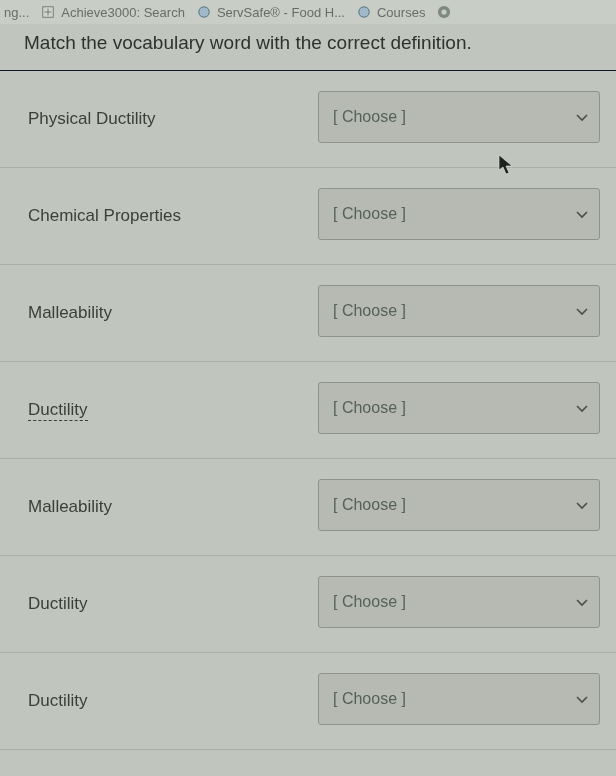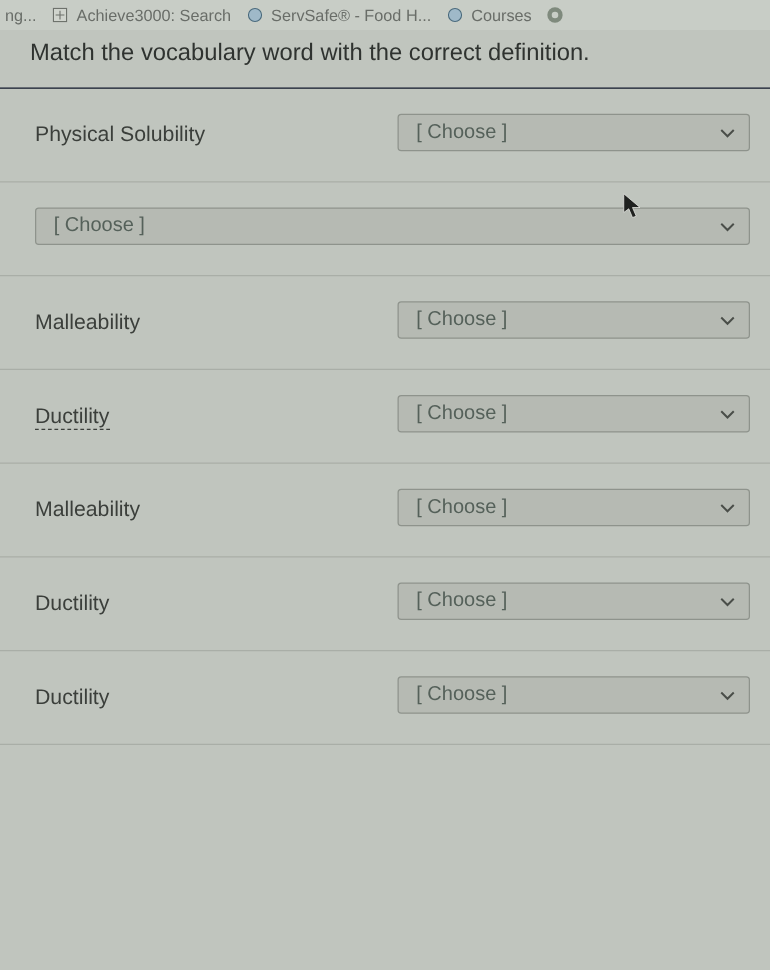--- a/index.html
+++ b/index.html
@@ -59,21 +59,21 @@
     border-bottom: 1px dashed #3b3f3b;
     padding-bottom: 1px;
   }
   .select-wrap {
     flex: 1;
     display: flex;
     justify-content: flex-start;
   }
   .select {
     flex: 1;
-    height: 30px;
+    height: 52px;
     background: #b6bab3;
     border: 1px solid #8e938c;
     border-radius: 3px;
     padding: 0 34px 0 14px;
     font-size: 16px;
     color: #55615a;
     display: flex;
     align-items: center;
     position: relative;
     cursor: pointer;
@@ -136,31 +136,32 @@
         </svg>
     </span>
   </div>
 </div>
 
 <div class="content">
   <div class="prompt">Match the vocabulary word with the correct definition.</div>
 
   <div id="rows">
       <div class="row">
-        <div class="term">Physical Solubility</div>
-        <div class="select-wrap">
-          <div class="select">
-            <span>[ Choose ]</span>
-            <span class="chevron"><svg viewBox="0 0 14 14">
-                <path d="M2 5 L7 10 L12 5" fill="none" stroke="#4a4e49" stroke-width="1.6"></path>
-              </svg></span>
-          </div>
-        </div>
-      </div>
-      <div class="row">
+        <div class="term">Physical Ductility</div>
+        <div class="select-wrap">
+          <div class="select">
+            <span>[ Choose ]</span>
+            <span class="chevron"><svg viewBox="0 0 14 14">
+                <path d="M2 5 L7 10 L12 5" fill="none" stroke="#4a4e49" stroke-width="1.6"></path>
+              </svg></span>
+          </div>
+        </div>
+      </div>
+      <div class="row">
+        <div class="term">Chemical Properties</div>
         <div class="select-wrap">
           <div class="select">
             <span>[ Choose ]</span>
             <span class="chevron"><svg viewBox="0 0 14 14">
                 <path d="M2 5 L7 10 L12 5" fill="none" stroke="#4a4e49" stroke-width="1.6"></path>
               </svg></span>
           </div>
         </div>
       </div>
       <div class="row">

